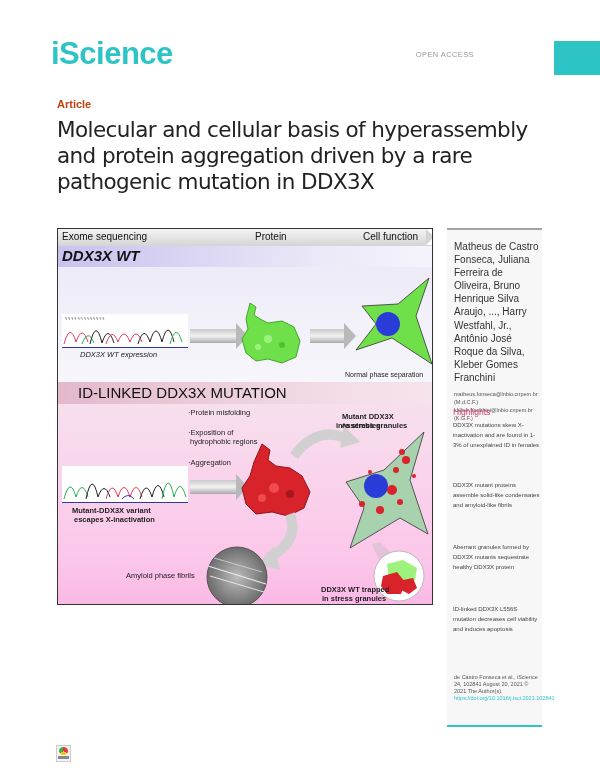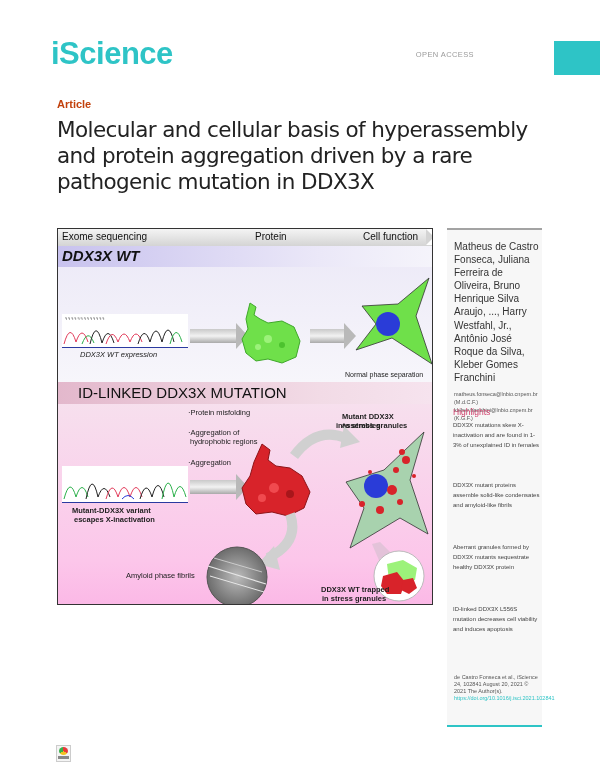--- a/index.html
+++ b/index.html
@@ -88,21 +88,21 @@
       <circle cx="34" cy="48" r="12" fill="#2a3cd8"></circle>
     </svg>
     <div class="cap" style="left:287px;top:125px;font-size:7px">Normal phase separation</div>
   </div>
 
   <div class="mut-panel">
     <div class="mut-title">
         <span>ID-LINKED DDX3X MUTATION</span>
       </div>
     <div class="cap" style="left:130px;top:26px">·Protein misfolding</div>
-    <div class="cap" style="left:130px;top:46px">·Aggregation of</div>
+    <div class="cap" style="left:130px;top:46px">·Exposition of</div>
     <div class="cap" style="left:132px;top:55px">hydrophobic regions</div>
     <div class="cap" style="left:130px;top:76px">·Aggregation</div>
     <div class="cap b" style="left:284px;top:30px">Mutant DDX3X assembles</div>
     <div class="cap b" style="left:278px;top:39px">into stress granules</div>
 
     <svg class="chrom" style="left:4px;top:84px;width:126px;height:36px" viewBox="0 0 126 36">
       <path d="M2 33 Q8 10 14 31 Q20 12 26 31" stroke="#2bb04a" fill="none" stroke-width="1"></path>
       <path d="M24 33 Q30 4 36 31 Q42 14 48 31" stroke="#222" fill="none" stroke-width="1"></path>
       <path d="M44 33 Q50 12 56 31 Q62 12 68 31 Q74 12 80 31" stroke="#e23b5a" fill="none" stroke-width="1"></path>
       <path d="M60 33 Q66 26 72 33" stroke="#2a3cd8" fill="none" stroke-width="1"></path>

